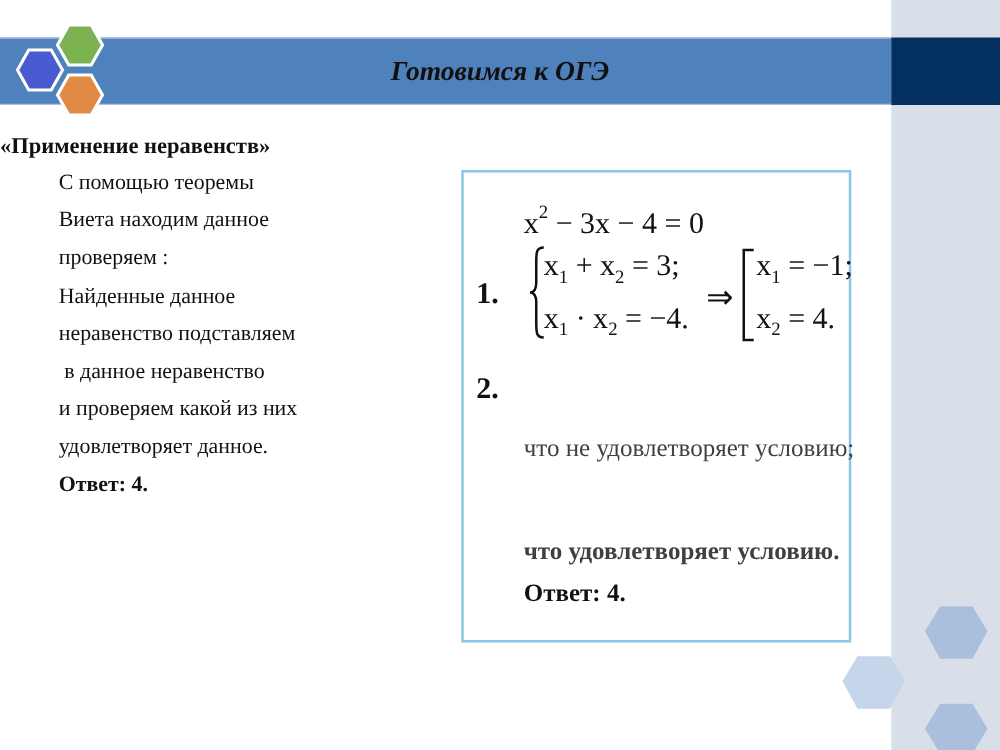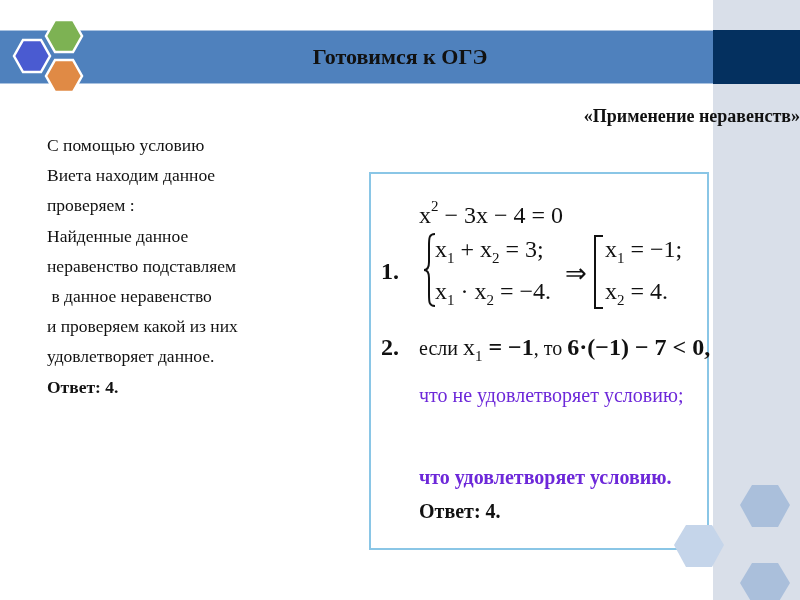--- a/index.html
+++ b/index.html
@@ -2,36 +2,36 @@
 <html><head>
 <meta charset="utf-8">
 <style>
   * { margin:0; padding:0; box-sizing:border-box; }
   html, body { width:800px; height:600px; overflow:hidden; background:#ffffff; }
   body { position:relative; font-family:"Liberation Serif", "DejaVu Serif", serif; color:#111; }
 
   .side-panel { position:absolute; left:713px; top:0; width:87px; height:600px; background:#d9dfe9; }
   .title-band { position:absolute; left:0; top:30px; width:713px; height:54px; background:#4f81bd; border-top:1px solid #a9c2e0; border-bottom:1px solid #a9c2e0; }
   .title-band-dark { position:absolute; left:713px; top:30px; width:87px; height:54px; background:#04305f; }
-  .slide-title { position:absolute; left:0; top:30px; width:800px; height:54px; line-height:54px; text-align:center; font-weight:bold; font-size:22px; color:#111; padding-left:0; }
+  .slide-title { position:absolute; left:0; top:30px; width:800px; height:54px; line-height:54px; text-align:center; font-weight:bold; font-size:22px; color:#111; padding-left:0;font-style:italic; }
 
   .hex-logo { position:absolute; left:10px; top:16px; width:80px; height:82px; }
 
-  .subtitle { position:absolute; left:0; top:106px; width:800px; text-align:right; font-weight:bold; font-size:18px; }
+  .subtitle { position:absolute; left:0; top:106px; width:800px; text-align:left; font-weight:bold; font-size:18px; }
 
   .left-text { position:absolute; left:47px; top:130px; width:320px; }
   .left-text .line { font-size:17.5px; line-height:30.2px; height:30.2px; white-space:pre; }
   .left-text .answer { font-weight:bold; }
 
-  .math-box { position:absolute; left:369px; top:136px; width:340px; height:378px; background:#fff; border:2px solid #8ac6e6;margin-top:36px; }
+  .math-box { position:absolute; left:369px; top:136px; width:312px; height:378px; background:#fff; border:2px solid #8ac6e6; }
   .math { position:absolute; font-family:"Liberation Serif", serif; font-size:24px; font-weight:bold; color:#111; white-space:nowrap; }
   .mathn { font-weight:normal; }
   .sub { font-size:15px; vertical-align:-6px; }
   .sup { font-size:15px; vertical-align:12px; }
-  .plain { position:absolute; font-size:20px; color:#6d28d9; white-space:nowrap; }
+  .plain { position:absolute; font-size:20px; color:#404040; white-space:nowrap; }
 
   .hex-deco { position:absolute; left:660px; top:485px; width:140px; height:115px; }
   .watermark { position:absolute; left:645px; top:566px; font-family:"Liberation Sans", sans-serif; font-size:10px; color:#f4f6fa; letter-spacing:1px; }
 </style>
 </head>
 <body>
 
 <div class="side-panel"></div>
 <div class="title-band"></div>
 <div class="title-band-dark"></div>
@@ -39,21 +39,21 @@
 <svg class="hex-logo" viewBox="0 0 80 82">
   <polygon points="4,40 13,24 31,24 40,40 31,56 13,56" fill="#4a5bd1" stroke="#fff" stroke-width="2.5"></polygon>
   <polygon points="36,20 45,4 63,4 72,20 63,36 45,36" fill="#7db253" stroke="#fff" stroke-width="2.5"></polygon>
   <polygon points="36,60 45,44 63,44 72,60 63,76 45,76" fill="#e08a45" stroke="#fff" stroke-width="2.5"></polygon>
 </svg>
 
 <div class="slide-title">Готовимся к ОГЭ</div>
 <div class="subtitle">«Применение неравенств»</div>
 
 <div class="left-text">
-  <div class="line">С помощью условию</div>
+  <div class="line">С помощью теоремы</div>
   <div class="line">Виета находим данное</div>
   <div class="line">проверяем :</div>
   <div class="line">Найденные данное</div>
   <div class="line">неравенство подставляем</div>
   <div class="line"> в данное неравенство</div>
   <div class="line">и проверяем какой из них</div>
   <div class="line">удовлетворяет данное.</div>
   <div class="line answer">Ответ: 4.</div>
 </div>
 
@@ -68,23 +68,20 @@
   <div class="math mathn" style="left:64px; top:62px;"><span>x</span><span class="sub">1</span><span> + x</span><span class="sub">2</span><span> = 3;</span></div>
   <div class="math mathn" style="left:64px; top:104px;"><span>x</span><span class="sub">1</span><span> · x</span><span class="sub">2</span><span> = −4.</span></div>
   <div class="math mathn" style="left:194px; top:84px; font-size:26px;">⇒</div>
   <svg style="position:absolute; left:222px; top:60px;" width="12" height="76" viewBox="0 0 12 76">
     <path d="M10,2 L2,2 L2,74 L10,74" fill="none" stroke="#111" stroke-width="2"></path>
   </svg>
   <div class="math mathn" style="left:234px; top:62px;"><span>x</span><span class="sub">1</span><span> = −1;</span></div>
   <div class="math mathn" style="left:234px; top:104px;"><span>x</span><span class="sub">2</span><span> = 4.</span></div>
 
   <div class="math" style="left:10px; top:160px;">2.</div>
-  <div style="position:absolute; left:48px; top:160px; white-space:nowrap;">
-    <span class="mathn" style="font-size:20px;">если </span><span class="math mathn" style="position:static;">x</span><span class="sub" style="font-family:'Liberation Serif',serif;">1</span><span class="math" style="position:static;"> = −1</span><span style="font-size:20px;">, то </span><span class="math" style="position:static;">6·(−1) − 7 &lt; 0,</span>
-  </div>
   <div class="plain" style="left:48px; top:210px;">что не удовлетворяет условию;</div>
   <div class="plain" style="left:48px; top:292px;font-weight:bold;">что удовлетворяет условию.</div>
   <div class="plain" style="left:48px; top:326px; font-weight:bold; color:#111;">Ответ: 4.</div>
 </div>
 
 <svg class="hex-deco" viewBox="0 0 140 115">
   <polygon points="80,20 92,0 118,0 130,20 118,42 92,42" fill="#aabfdb"></polygon>
   <polygon points="14,60 26,40 52,40 64,60 52,82 26,82" fill="#c5d5ea"></polygon>
   <polygon points="80,98 92,78 118,78 130,98 118,118 92,118" fill="#aabfdb"></polygon>
 </svg>

